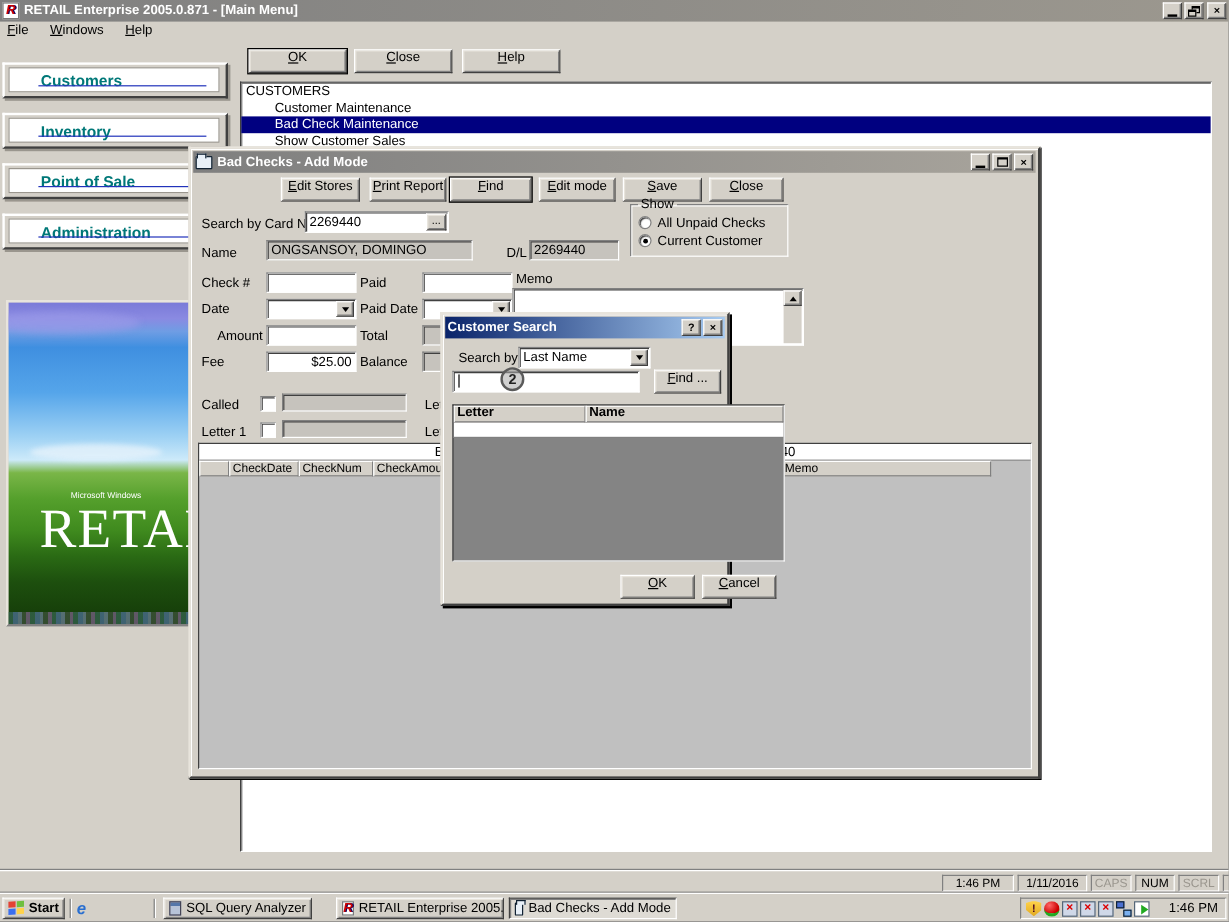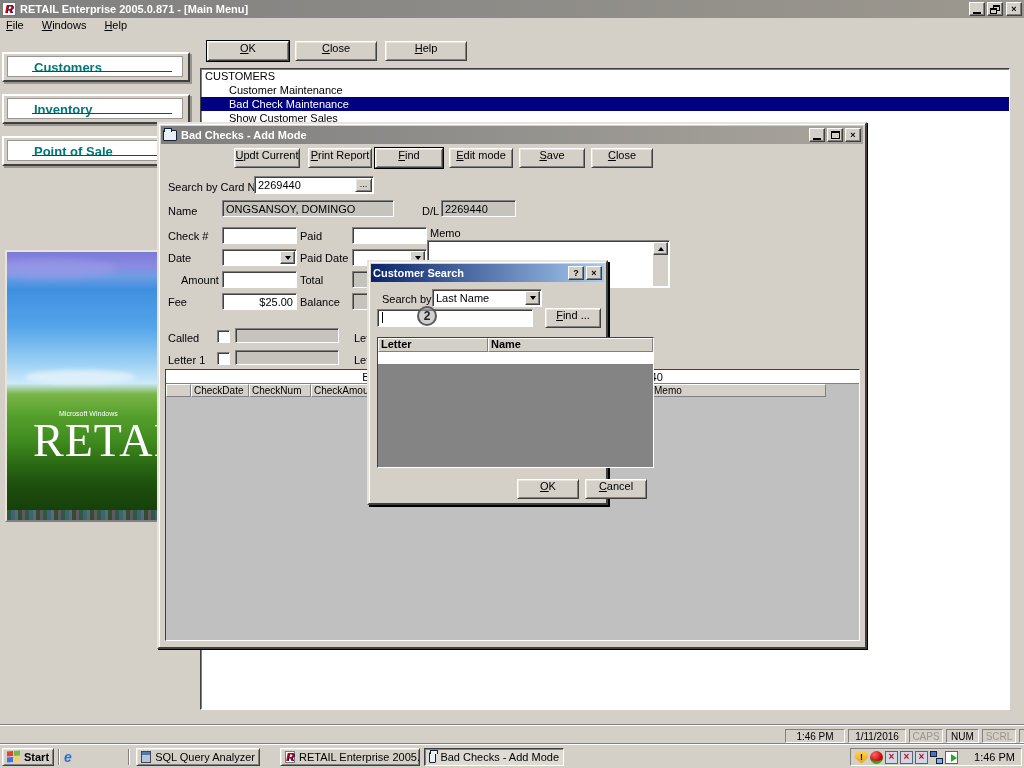--- a/index.html
+++ b/index.html
@@ -191,20 +191,26 @@
         <span>Point of Sale</span>
         <i></i>
       </span>
     </div>
   <div class="sidebtn" style="top:94px;">
     <span class="sideface">
         <span>Inventory</span>
         <i></i>
       </span>
     </div>
+  <div class="sidebtn" style="top:178px;">
+    <span class="sideface">
+        <span>Administration</span>
+        <i></i>
+      </span>
+    </div>
 
   <div id="wallpaper">
     <span class="cloud2"></span>
       <span class="cloud"></span>
     <span id="wp-small">Microsoft Windows</span>
     <span id="wp-brand">RETAIL</span>
     <span id="wp-noise"></span>
   </div>
 
   <div id="bcwin">
@@ -218,38 +224,49 @@
         <span class="winbtn">
             <span class="glyph-max"></span>
           </span>
         <span class="winbtn" style="margin-left:2px;">
             <span>×</span>
           </span>
       </span>
     </div>
 
     <div class="btn" style="left:75px;top:24px;width:66px;height:20px;">
-        <span class="mn">Updt Current</span>
+        <span class="mn">Edit Stores</span>
       </div>
     <div class="btn" style="left:149px;top:24px;width:64px;height:20px;">
         <span class="mn">Print Report</span>
       </div>
     <div class="btn default" style="left:216px;top:24px;width:68px;height:20px;">
         <span class="mn">Find</span>
       </div>
     <div class="btn" style="left:290px;top:24px;width:64px;height:20px;">
         <span class="mn">Edit mode</span>
       </div>
     <div class="btn" style="left:360px;top:24px;width:66px;height:20px;">
         <span class="mn">Save</span>
       </div>
     <div class="btn" style="left:432px;top:24px;width:62px;height:20px;">
         <span class="mn">Close</span>
       </div>
 
+    <fieldset id="showgroup">
+      <legend>Show</legend>
+      <div class="radiorow">
+        <span class="radio"></span>
+        <span>All Unpaid Checks</span>
+      </div>
+      <div class="radiorow">
+        <span class="radio sel"></span>
+        <span>Current Customer</span>
+      </div>
+    </fieldset>
 
     <span class="label" style="left:9px;top:57px;">Search by Card No.</span>
     <div class="field" style="left:95px;top:52px;width:120px;height:18px;"><span>2269440</span></div>
     <div class="btn" style="left:196px;top:54px;width:17px;height:14px;font-size:9px;">
         <span>...</span>
       </div>
 
     <span class="label" style="left:9px;top:81px;">Name</span>
     <div class="field gray" style="left:63px;top:76px;width:172px;height:17px;"><span>ONGSANSOY, DOMINGO</span></div>
     <span class="label" style="left:263px;top:81px;">D/L</span>

